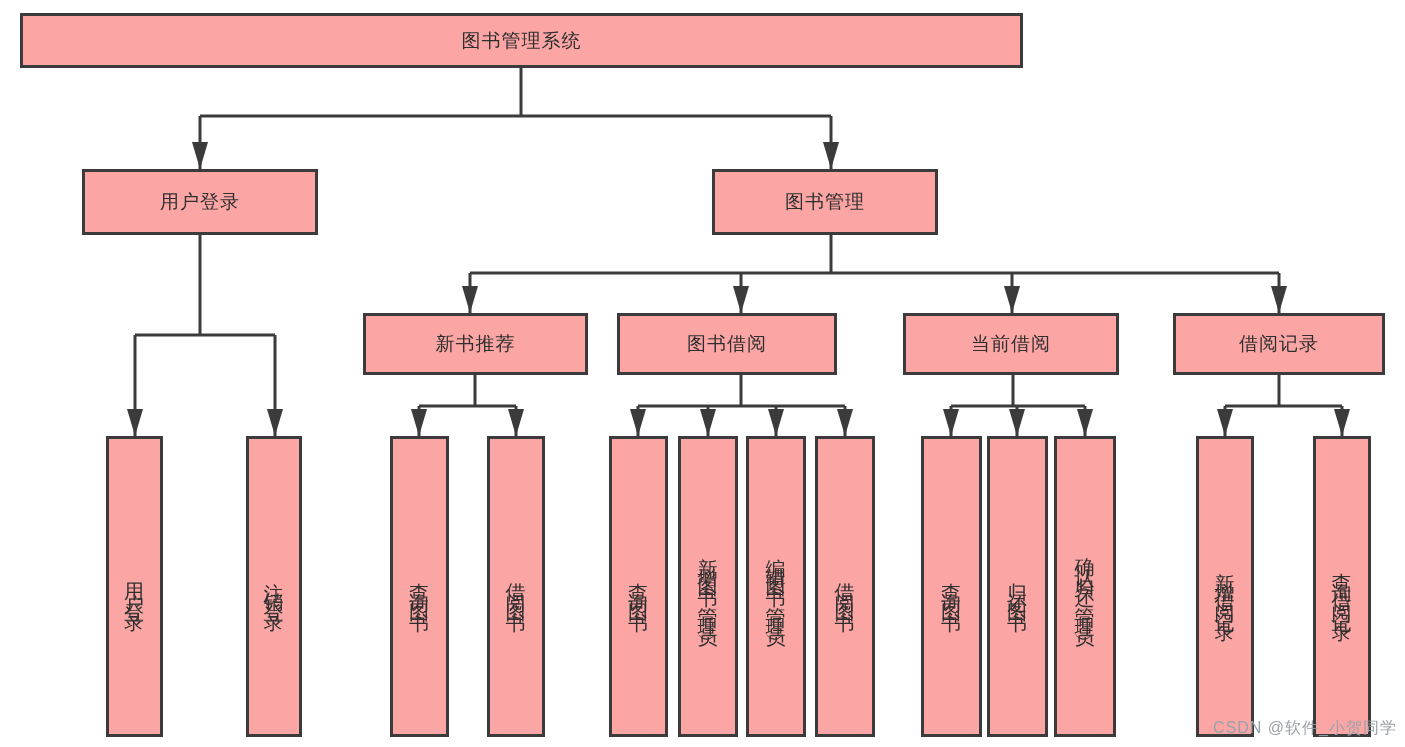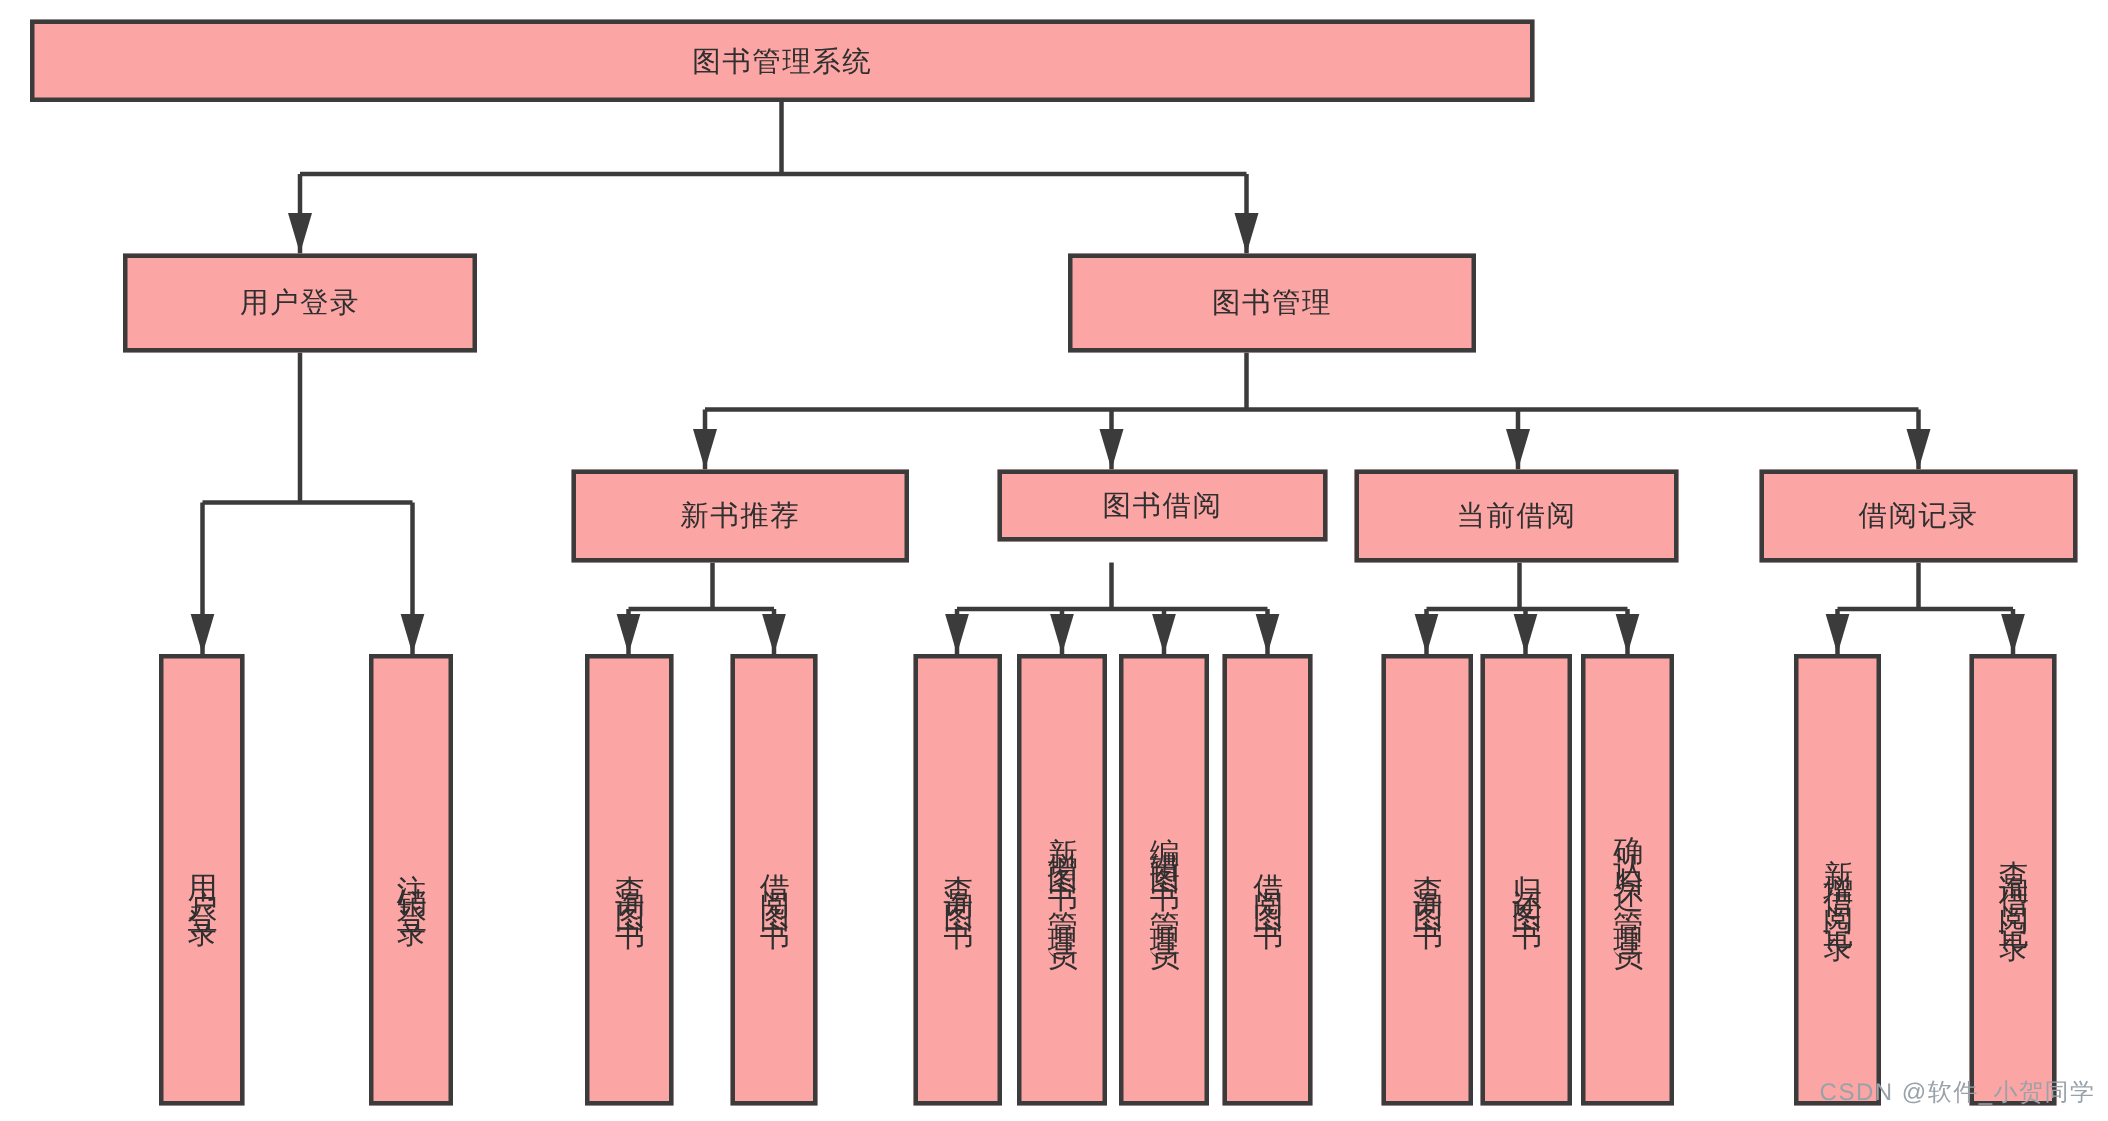--- a/index.html
+++ b/index.html
@@ -111,28 +111,28 @@
     </g>
   </svg>
 
   <div class="box" style="left:20px; top:13px; width:1003px; height:55px;">
     <span class="hlabel">图书管理系统</span>
   </div>
 
   <div class="box" style="left:82px; top:169px; width:236px; height:66px;">
     <span class="hlabel">用户登录</span>
   </div>
-  <div class="box" style="left:712px; top:169px; width:272px; height:66px;">
+  <div class="box" style="left:712px; top:169px; width:226px; height:66px;">
     <span class="hlabel">图书管理</span>
   </div>
 
-  <div class="box" style="left:381px; top:313px; width:225px; height:62px;">
+  <div class="box" style="left:363px; top:313px; width:225px; height:62px;">
     <span class="hlabel">新书推荐</span>
   </div>
-  <div class="box" style="left:665px; top:313px; width:220px; height:48px;">
+  <div class="box" style="left:617px; top:313px; width:220px; height:62px;">
     <span class="hlabel">图书借阅</span>
   </div>
   <div class="box" style="left:903px; top:313px; width:216px; height:62px;">
     <span class="hlabel">当前借阅</span>
   </div>
   <div class="box" style="left:1173px; top:313px; width:212px; height:62px;">
     <span class="hlabel">借阅记录</span>
   </div>
 
   <div class="box vleaf" style="left:106px; top:436px; width:57px; height:301px;">

